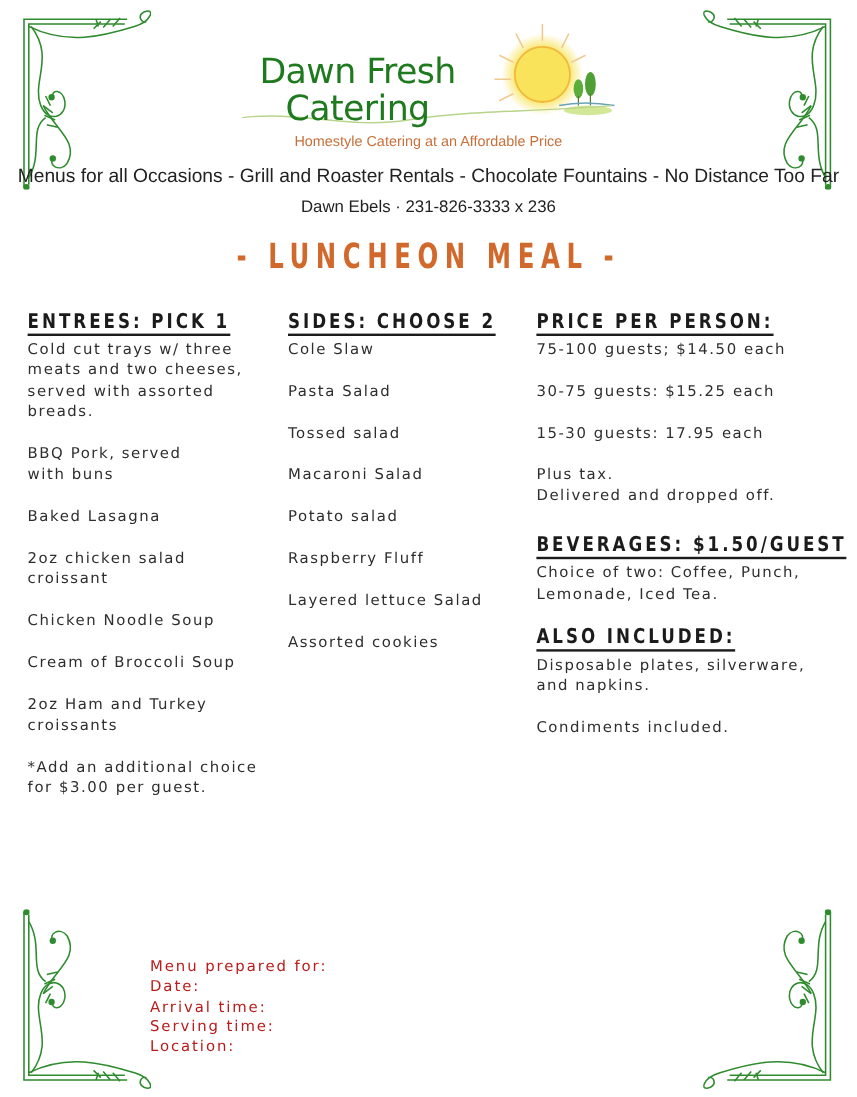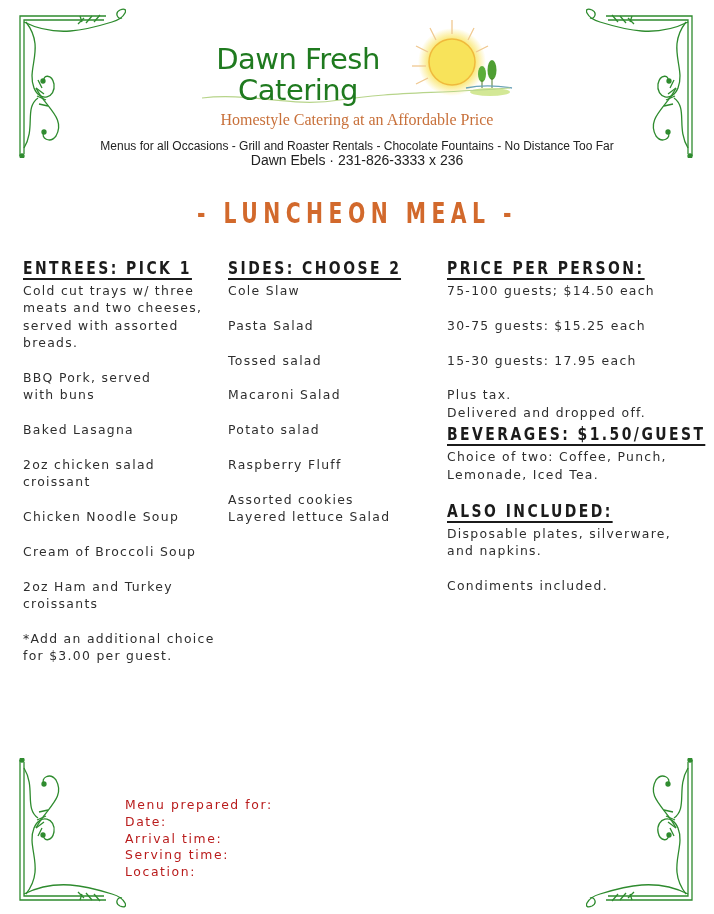--- a/index.html
+++ b/index.html
@@ -9,29 +9,29 @@
   .corner svg { width: 100%; height: 100%; display: block; }
   .c-tl { left: 16px; top: 8px; }
   .c-tr { right: 18px; top: 8px; transform: scaleX(-1); }
   .c-bl { left: 16px; top: 758px; transform: scaleY(-1); }
   .c-br { right: 18px; top: 758px; transform: scale(-1,-1); }
 
   .logo { position: absolute; left: 190px; top: 18px; width: 330px; height: 92px; }
   .logo-name { position: absolute; left: 8px; top: 6px; width: 200px; text-align: center; font-family: "DejaVu Sans", sans-serif; color: #1f7a1f; font-size: 29px; line-height: 31px; letter-spacing: -0.5px; margin-top: 20px; }
   .logo svg { position: absolute; left: 0; top: 0; }
 
-  .tagline { position: absolute; left: 0; width: 714px; top: 111px; text-align: center; color: #c8703a; font-family: Liberation Serif, serif; font-size: 16px; }
-  .services { position: absolute; left: 0; width: 714px; top: 139px; text-align: center; color: #222; font-family: "Liberation Sans", sans-serif; font-size: 12px; }
-  .contact { position: absolute; left: 0; width: 714px; top: 152px; text-align: center; color: #222; font-family: "Liberation Sans", sans-serif; font-size: 14px; }
+  .tagline { position: absolute; left: 0; width: 714px; top: 111px; text-align: center; color: #c8703a; font-family: Liberation Sans, sans-serif; font-size: 12px; }
+  .services { position: absolute; left: 0; width: 714px; top: 139px; text-align: center; color: #222; font-family: "Liberation Sans", sans-serif; font-size: 16px; }
+  .contact { position: absolute; left: 0; width: 714px; top: 164px; text-align: center; color: #222; font-family: "Liberation Sans", sans-serif; font-size: 14px; }
 
   .meal-title { position: absolute; left: 0; width: 714px; top: 196px; text-align: center; color: #d2692c; font-family: "DejaVu Sans Condensed", "DejaVu Sans", sans-serif; font-weight: bold; font-size: 29px; letter-spacing: 7px; transform: scaleX(0.78); transform-origin: center; }
 
   .col { position: absolute; top: 259px; font-family: "DejaVu Sans", sans-serif; font-size: 12.4px; letter-spacing: 1.3px; line-height: 17.4px; color: #2e2e2e; }
   .col-entrees { left: 23px; width: 215px; }
-  .col-sides { left: 228px; width: 200px; }
+  .col-sides { left: 240px; width: 200px; }
   .col-price { left: 447px; width: 262px; }
 
   .heading { display: inline-block; font-family: "DejaVu Sans", sans-serif; font-weight: bold; font-size: 17px; letter-spacing: 3px; color: #1b1b1b; border-bottom: 2px solid #1b1b1b; line-height: 19px; padding-bottom: 0px; margin-bottom: 2px; transform: scaleX(0.82); transform-origin: left; white-space: nowrap; }
   .item { margin: 0 0 17.4px 0; white-space: pre-line; }
   .item.last { margin-bottom: 0; }
 
   .footer { position: absolute; left: 125px; top: 797px; font-family: "DejaVu Sans", sans-serif; font-size: 12.4px; letter-spacing: 1.6px; line-height: 16.8px; color: #b91c1c; }
 </style>
 </head>
 <body>
@@ -159,30 +159,30 @@
 </div>
 
 <div class="col col-sides">
   <div class="heading">SIDES: CHOOSE 2</div>
   <div class="item">Cole Slaw</div>
   <div class="item">Pasta Salad</div>
   <div class="item">Tossed salad</div>
   <div class="item">Macaroni Salad</div>
   <div class="item">Potato salad</div>
   <div class="item">Raspberry Fluff</div>
+  <div class="item">Layered lettuce Salad</div>
   <div class="item last">Assorted cookies</div>
-  <div class="item">Layered lettuce Salad</div>
 </div>
 
 <div class="col col-price">
   <div class="heading">PRICE PER PERSON:</div>
   <div class="item">75-100 guests; $14.50 each</div>
   <div class="item">30-75 guests: $15.25 each</div>
   <div class="item">15-30 guests: 17.95 each</div>
-  <div class="item" style="margin-bottom:4px">Plus tax.
+  <div class="item" style="margin-bottom:24px">Plus tax.
 Delivered and dropped off.</div>
 
   <div class="heading">BEVERAGES: $1.50/GUEST</div>
   <div class="item" style="margin-bottom:19px">Choice of two: Coffee, Punch,
 Lemonade, Iced Tea.</div>
 
   <div class="heading">ALSO INCLUDED:</div>
   <div class="item">Disposable plates, silverware,
 and napkins.</div>
   <div class="item last">Condiments included.</div>

